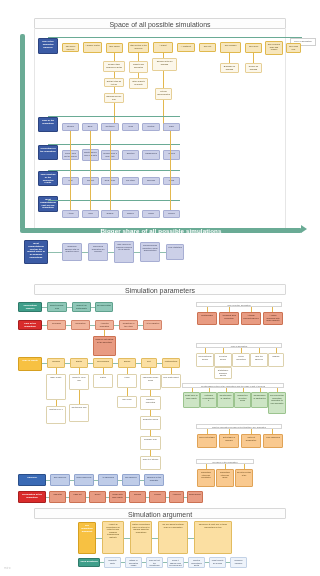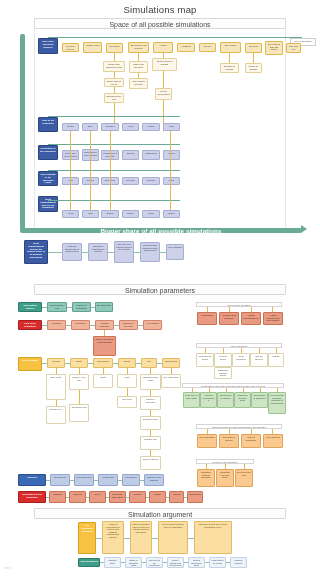--- a/index.html
+++ b/index.html
@@ -149,21 +149,20 @@
     text-align:center;
     overflow:hidden;
     padding:0 1px;
   }
 </style>
 </head>
 <body>
 
 <div id="board">
 
-  <div class="page-title">Simulations map</div>
 
   <div class="frame-title" style="left:34px; top:18px; width:252px;">Space of all possible simulations</div>
   <div class="frame-body" style="left:34px; top:29px; width:252px; height:200px;"></div>
 
   <div class="axis-v" style="left:20px; top:34px; height:196px;"></div>
 
   <div class="axis-h" style="left:20px; top:228px; width:282px;">
     <div class="axis-h-label">Bigger share of all possible simulations</div>
   </div>
   <div class="axis-arrow" style="left:301px; top:225px;"></div>

